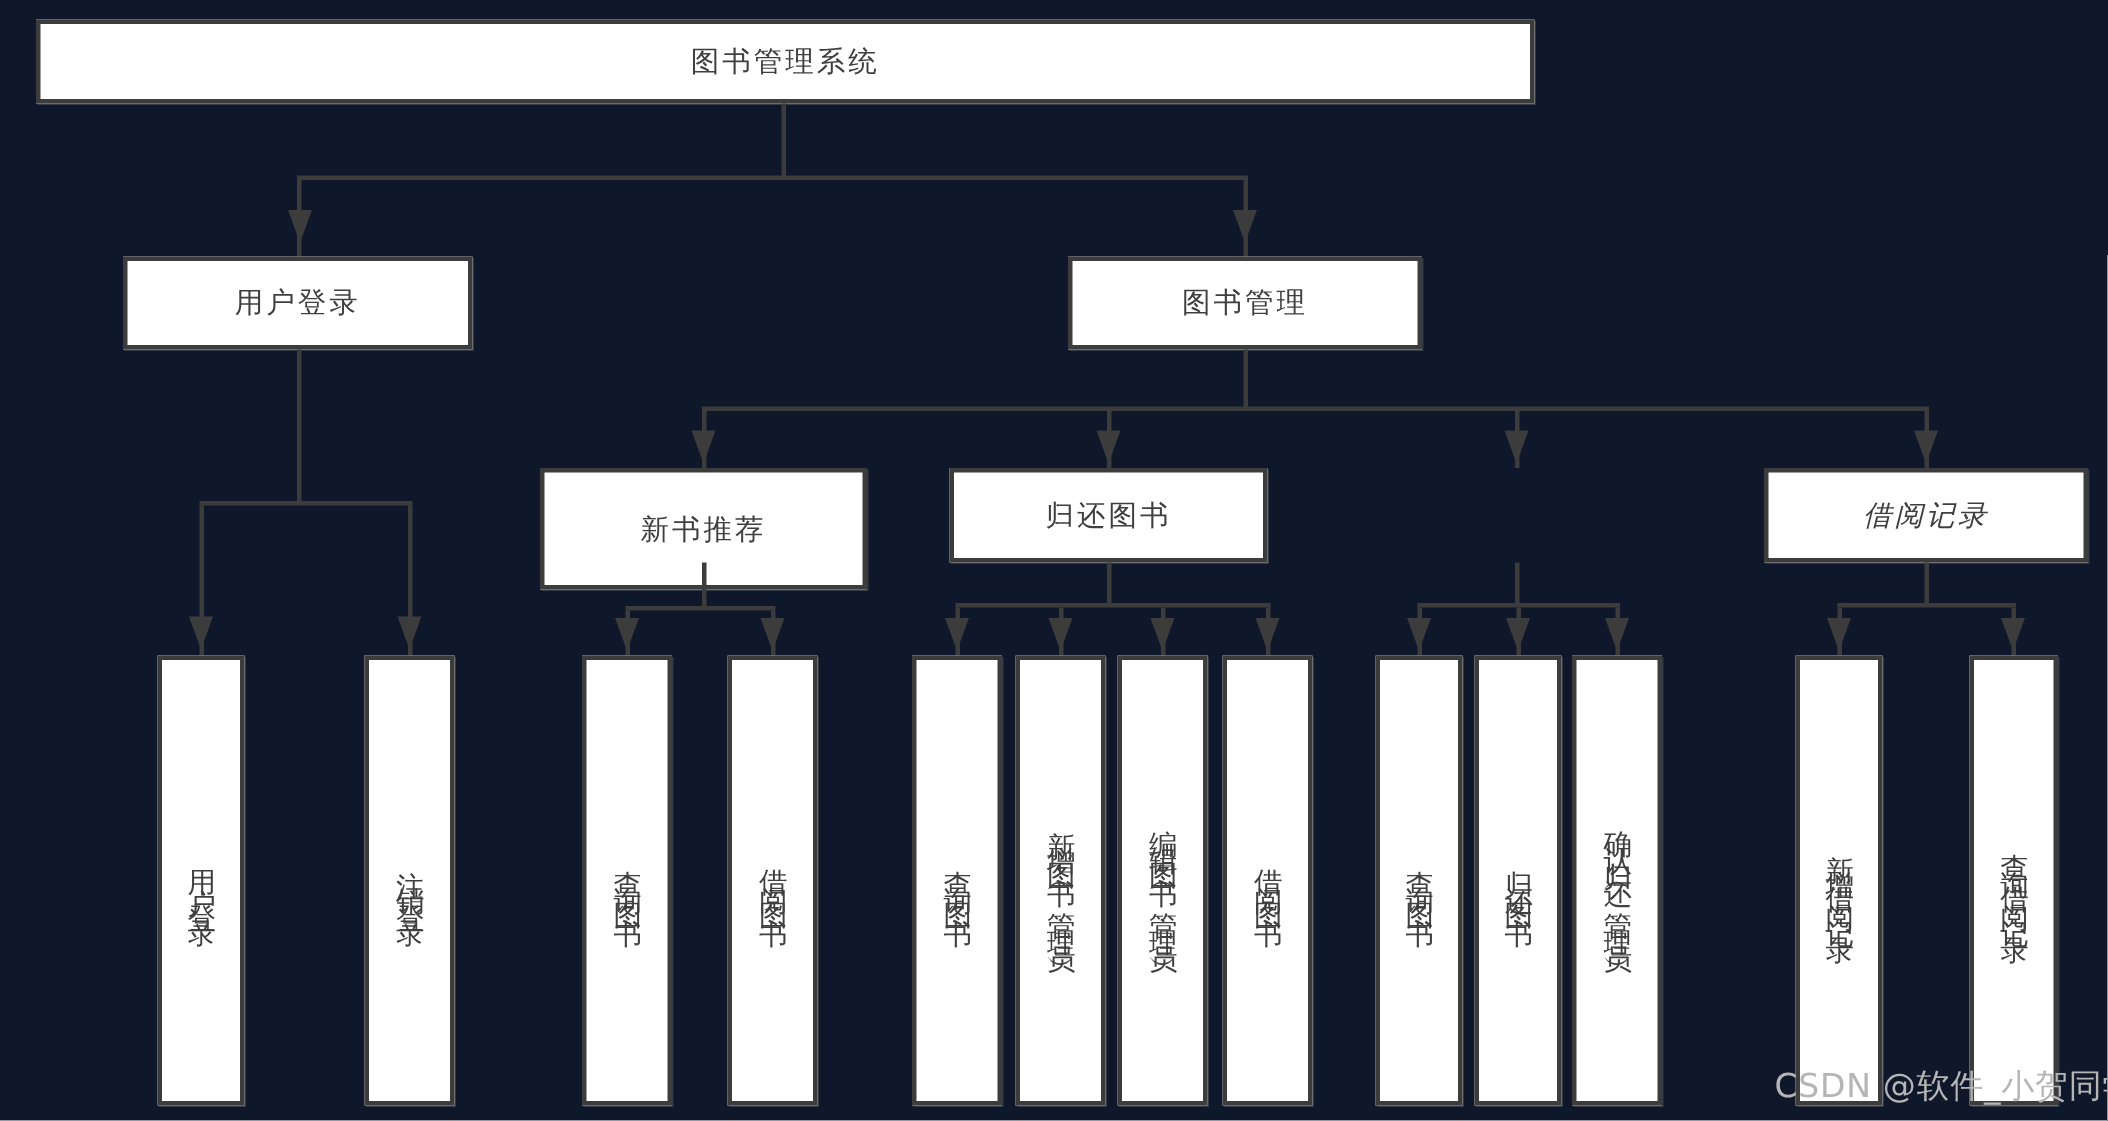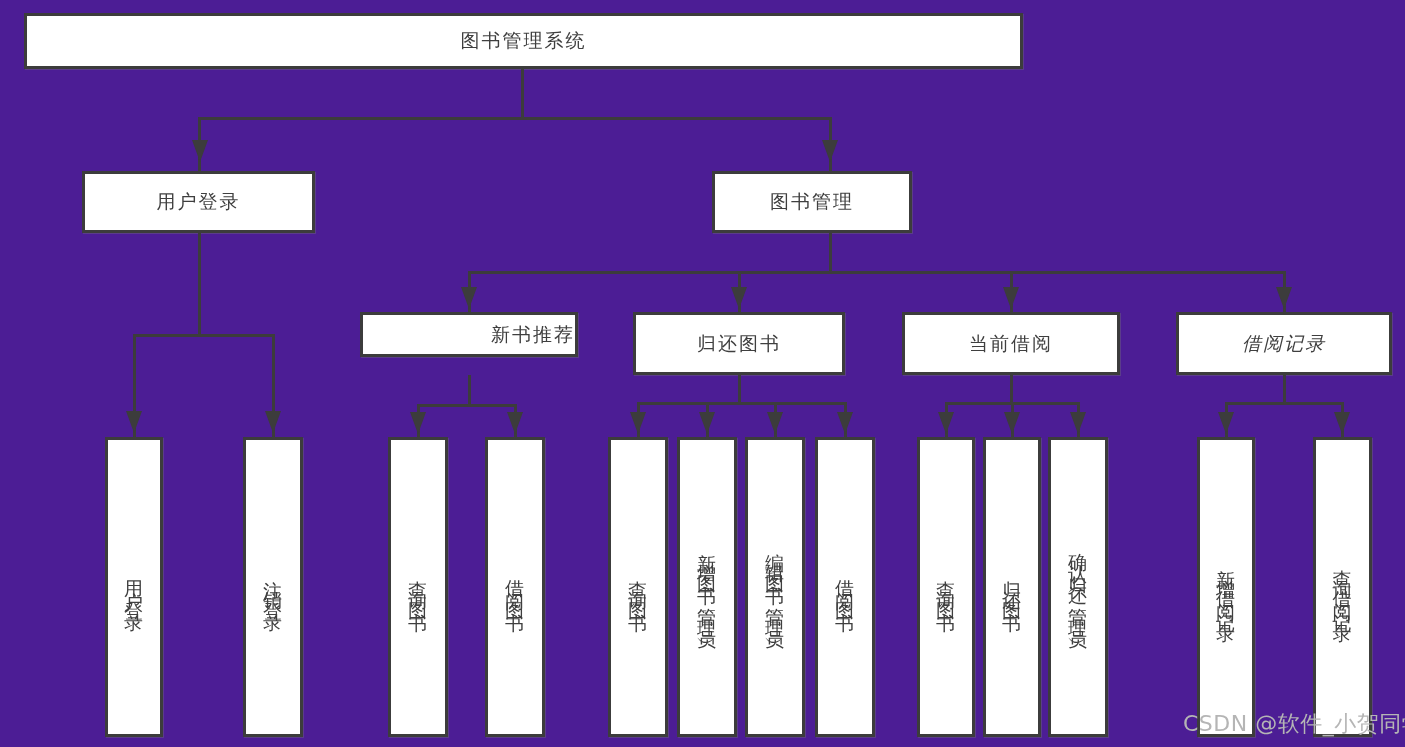--- a/index.html
+++ b/index.html
@@ -3,21 +3,21 @@
 <meta charset="utf-8">
 <style>
   * { margin: 0; padding: 0; box-sizing: border-box; }
   html, body { background: #ffffff; }
   body { font-family: "DejaVu Sans", "Liberation Sans", sans-serif; }
 
   .canvas {
     position: relative;
     width: 1405px;
     height: 747px;
-    background: #4c1d95;
+    background: #0f172a;
     overflow: hidden;
   }
 
   .node {
     position: absolute;
     border: 3px solid #3c3c3c;
     background: #ffffff;
     display: flex;
     align-items: center;
     justify-content: center;
@@ -88,21 +88,21 @@
     <div class="vline" style="left:198px; top:120px; height:52px;"></div>
     <div class="arrowhead" style="left:191.5px; top:140px;"></div>
     <div class="vline" style="left:828.5px; top:120px; height:52px;"></div>
     <div class="arrowhead" style="left:822px; top:140px;"></div>
   </div>
 
   <div class="node" style="left:82px; top:171px; width:233px; height:62px;">
     <span class="hlabel">用户登录</span>
   </div>
 
-  <div class="node" style="left:712px; top:171px; width:200px; height:62px;">
+  <div class="node" style="left:712px; top:171px; width:236px; height:62px;">
     <span class="hlabel">图书管理</span>
   </div>
 
   <div>
     <div class="vline" style="left:198px; top:233px; height:103px;"></div>
     <div class="hline" style="left:132.5px; top:334px; width:142px;"></div>
     <div class="vline" style="left:132.5px; top:337px; height:100px;"></div>
     <div class="arrowhead" style="left:126px; top:411px;"></div>
     <div class="vline" style="left:271.5px; top:337px; height:100px;"></div>
     <div class="arrowhead" style="left:265px; top:411px;"></div>
@@ -114,28 +114,25 @@
     <div class="vline" style="left:467.5px; top:274px; height:38px;"></div>
     <div class="arrowhead" style="left:461px; top:287px;"></div>
     <div class="vline" style="left:737.5px; top:274px; height:38px;"></div>
     <div class="arrowhead" style="left:731px; top:287px;"></div>
     <div class="vline" style="left:1009.5px; top:274px; height:38px;"></div>
     <div class="arrowhead" style="left:1003px; top:287px;"></div>
     <div class="vline" style="left:1282.5px; top:274px; height:38px;"></div>
     <div class="arrowhead" style="left:1276px; top:287px;"></div>
   </div>
 
-  <div class="node" style="left:360px; top:312px; width:218px; height:45px;justify-content:flex-end;">
+  <div class="node" style="left:360px; top:312px; width:218px; height:81px;">
     <span class="hlabel">新书推荐</span>
   </div>
   <div class="node" style="left:633px; top:312px; width:212px; height:63px;">
     <span class="hlabel">归还图书</span>
-  </div>
-  <div class="node" style="left:902px; top:312px; width:218px; height:63px;">
-    <span class="hlabel">当前借阅</span>
   </div>
   <div class="node" style="left:1176px; top:312px; width:216px; height:63px;font-style:italic;">
     <span class="hlabel">借阅记录</span>
   </div>
 
   <div>
     <div class="vline" style="left:467.5px; top:375px; height:31px;"></div>
     <div class="hline" style="left:416.5px; top:404px; width:100px;"></div>
     <div class="vline" style="left:416.5px; top:407px; height:30px;"></div>
     <div class="arrowhead" style="left:410px; top:412px;"></div>

